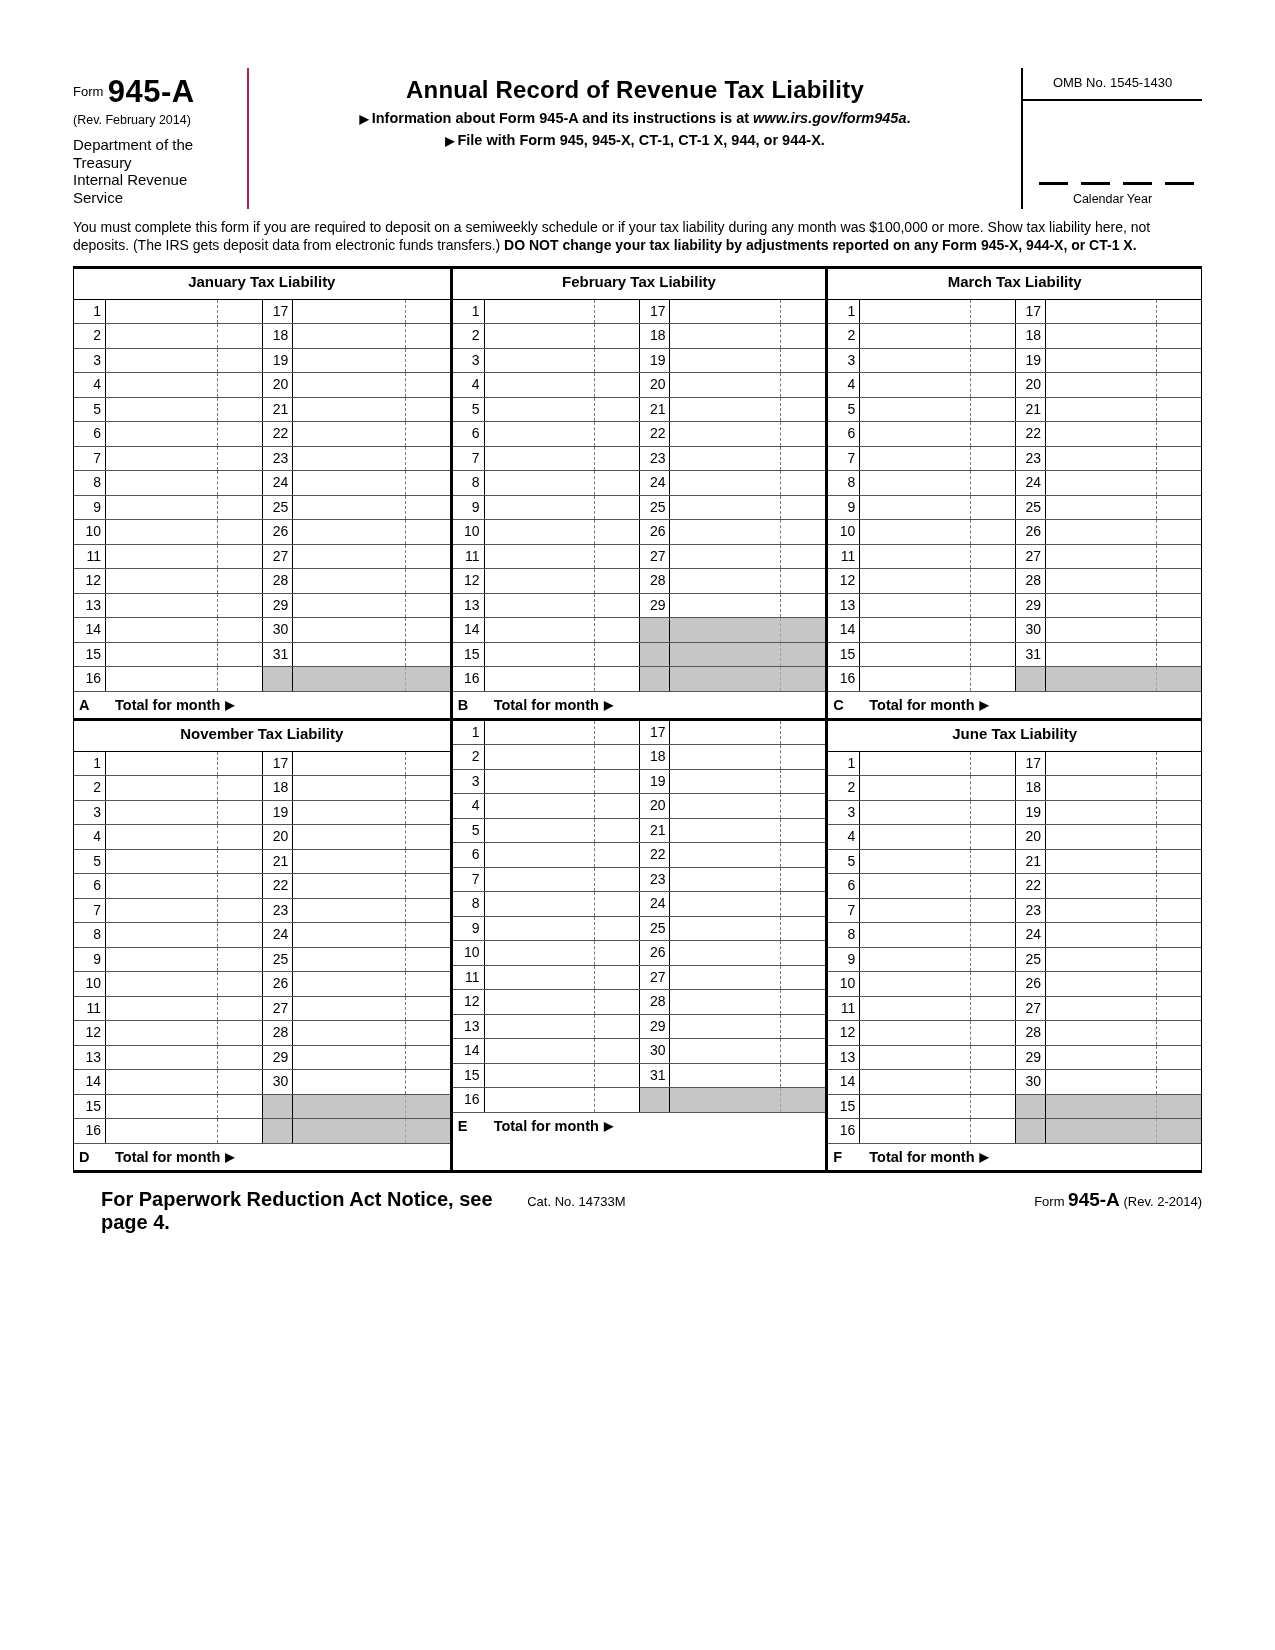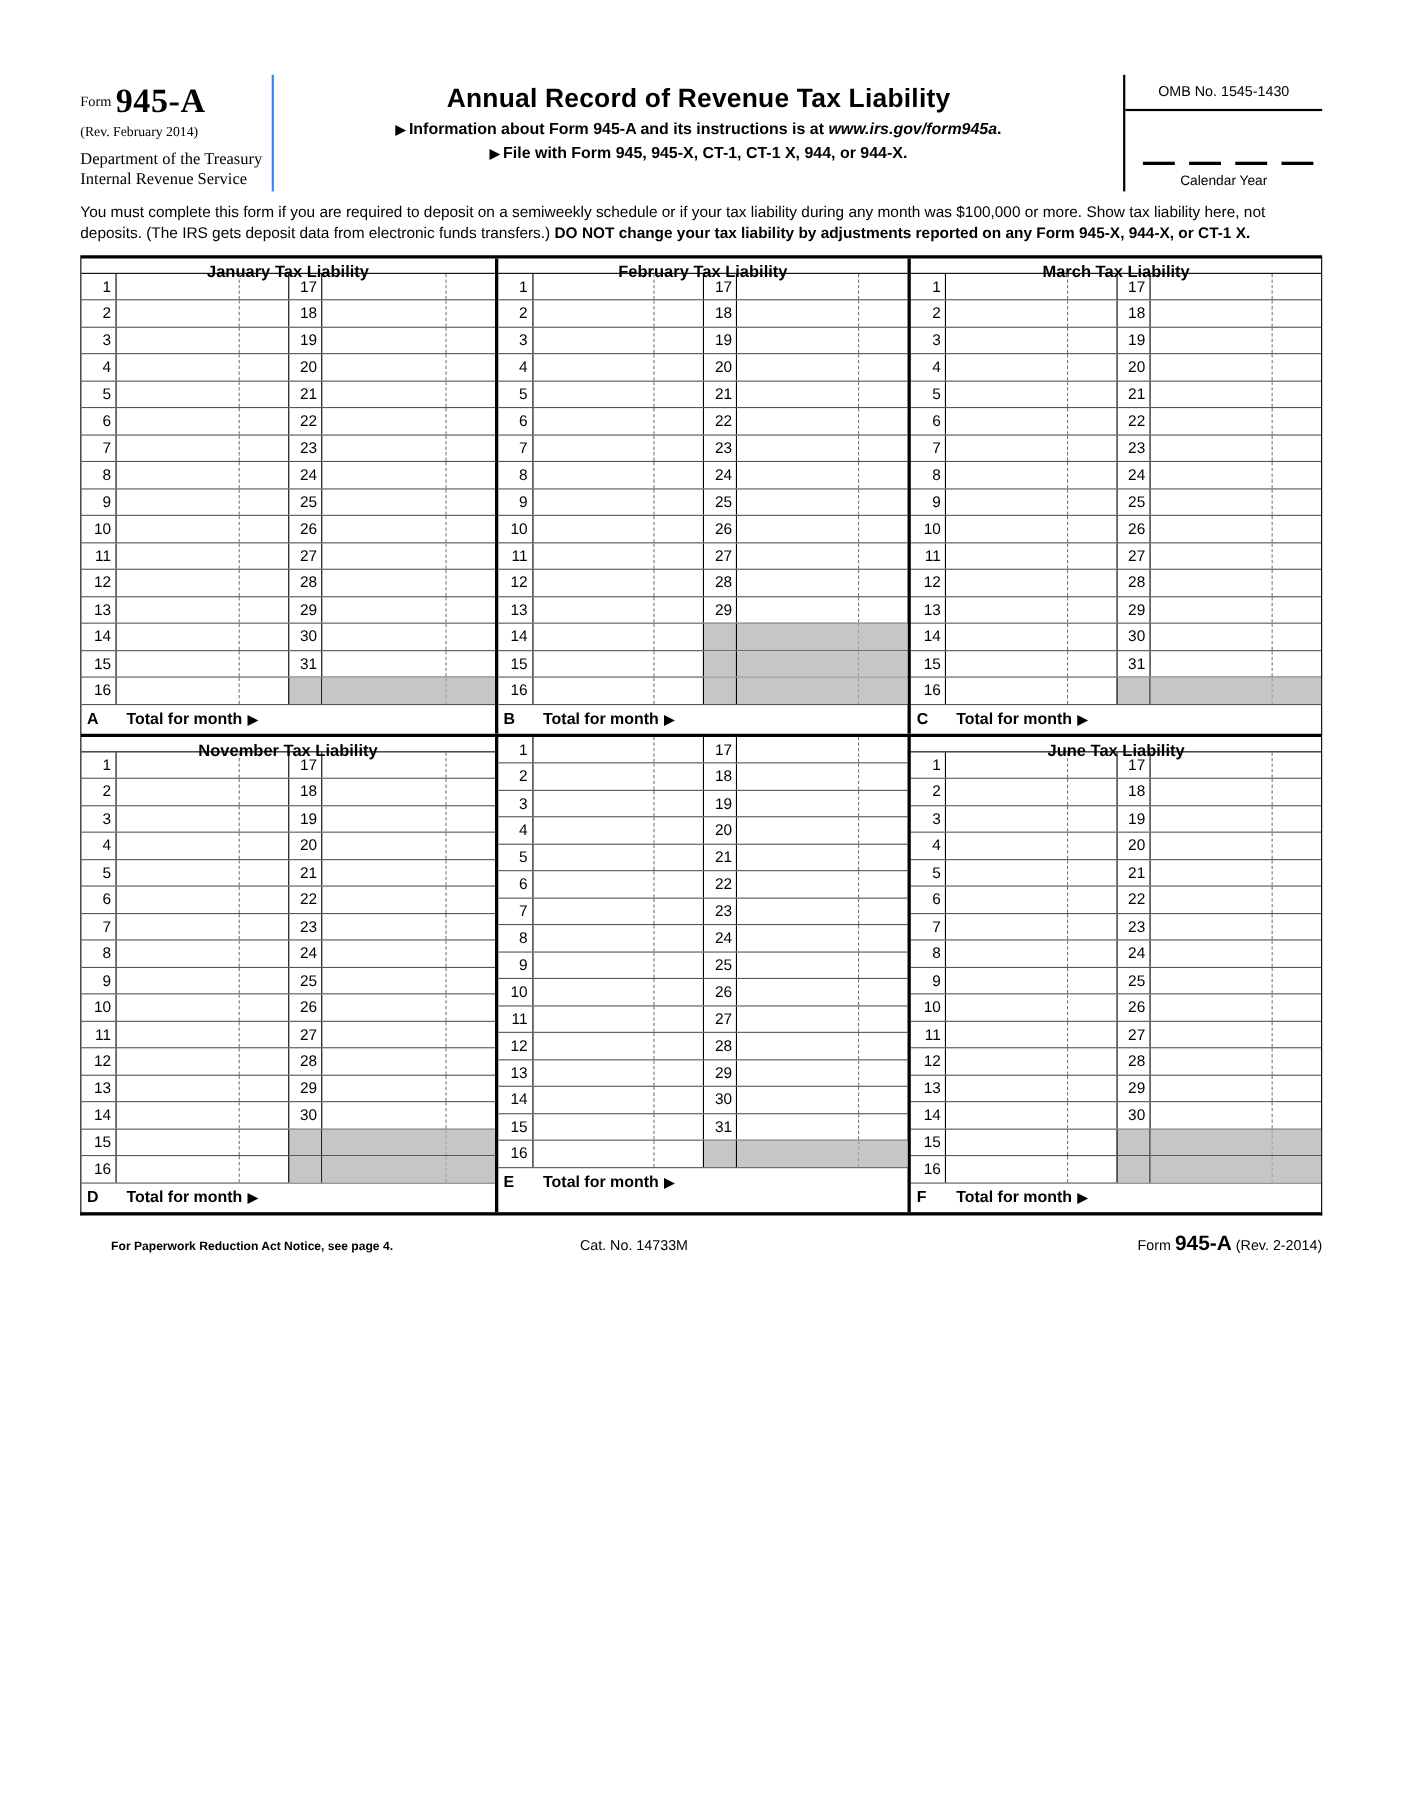--- a/index.html
+++ b/index.html
@@ -8,23 +8,22 @@
     width: 1275px; height: 1650px;
     font-family: "Liberation Sans", sans-serif;
     color: #000;
     position: relative;
   }
   .page { padding: 68px 73px 0 73px; }
 
   
   .header { display: flex; align-items: stretch; min-height: 96px; }
   .header-left {
-    width: 176px; border-right: 2px solid #3b82f6;
+    width: 176px; border-right: 2px solid #be185d;
     padding: 6px 6px 2px 0;
-    font-family: Liberation Serif, serif;
   }
   .form-word { font-size: 13px; vertical-align: 6px; }
   .form-number { font-size: 31px; font-weight: bold; letter-spacing: 0.5px; }
   .rev-line { font-size: 12.5px; margin-top: 3px; }
   .dept-lines { font-size: 15px; margin-top: 9px; line-height: 1.18; }
 
   .header-center { flex: 1; text-align: center; padding-top: 8px; }
   .main-title { font-size: 24px; font-weight: bold; letter-spacing: 0.2px; }
   .bullet-line { font-size: 14.5px; font-weight: bold; margin-top: 6px; }
   .bullet-line .arrow { font-size: 12px; margin-right: 3px; }
@@ -65,21 +64,21 @@
   .months-band {
     display: flex;
     border-left: 1px solid #000; border-right: 1px solid #000;
     border-bottom: 3px solid #000;
   }
   .months-band.first { border-top: 3px solid #000; }
   .month { width: 33.3333%; }
   .month + .month { border-left: 3px solid #000; }
   .month-title {
     text-align: center; font-weight: bold; font-size: 15px;
-    height: 14px; line-height: 25px;
+    height: 31px; line-height: 25px;
     border-bottom: 1px solid #000;
   }
   .day-row { display: flex; height: 24.5px; border-bottom: 1px solid #555; }
   .daynum {
     width: 32px; border-right: 1px solid #000;
     font-size: 14px; text-align: right; padding-right: 4px;
     line-height: 23px; flex-shrink: 0;
   }
   .daynum.d2 { border-left: 1px solid #000; width: 31px; }
   .amount { flex: 1; display: flex; position: relative; }
@@ -88,21 +87,21 @@
   .total-row {
     display: flex; align-items: center;
     height: 26px; font-weight: bold; font-size: 14.5px;
     padding-left: 5px;
   }
   .total-letter { width: 36px; }
   .total-arrow { margin-left: 5px; font-size: 12px; }
 
   
   .page-footer { display: flex; align-items: baseline; margin-top: 15px; }
-  .footer-left { flex: 1.2; font-weight: bold; font-size: 11px; padding-left: 28px; }
+  .footer-left { flex: 1.2; font-weight: bold; font-size: 20px; padding-left: 28px; }
   .footer-center { flex: 0.9; font-size: 13px; }
   .footer-right { flex: 1; text-align: right; font-size: 13px; white-space: nowrap; }
   .footer-form-number { font-size: 19px; font-weight: bold; }
 </style>
 </head>
 <body>
 
 <div class="page">
 
   <div class="header">

